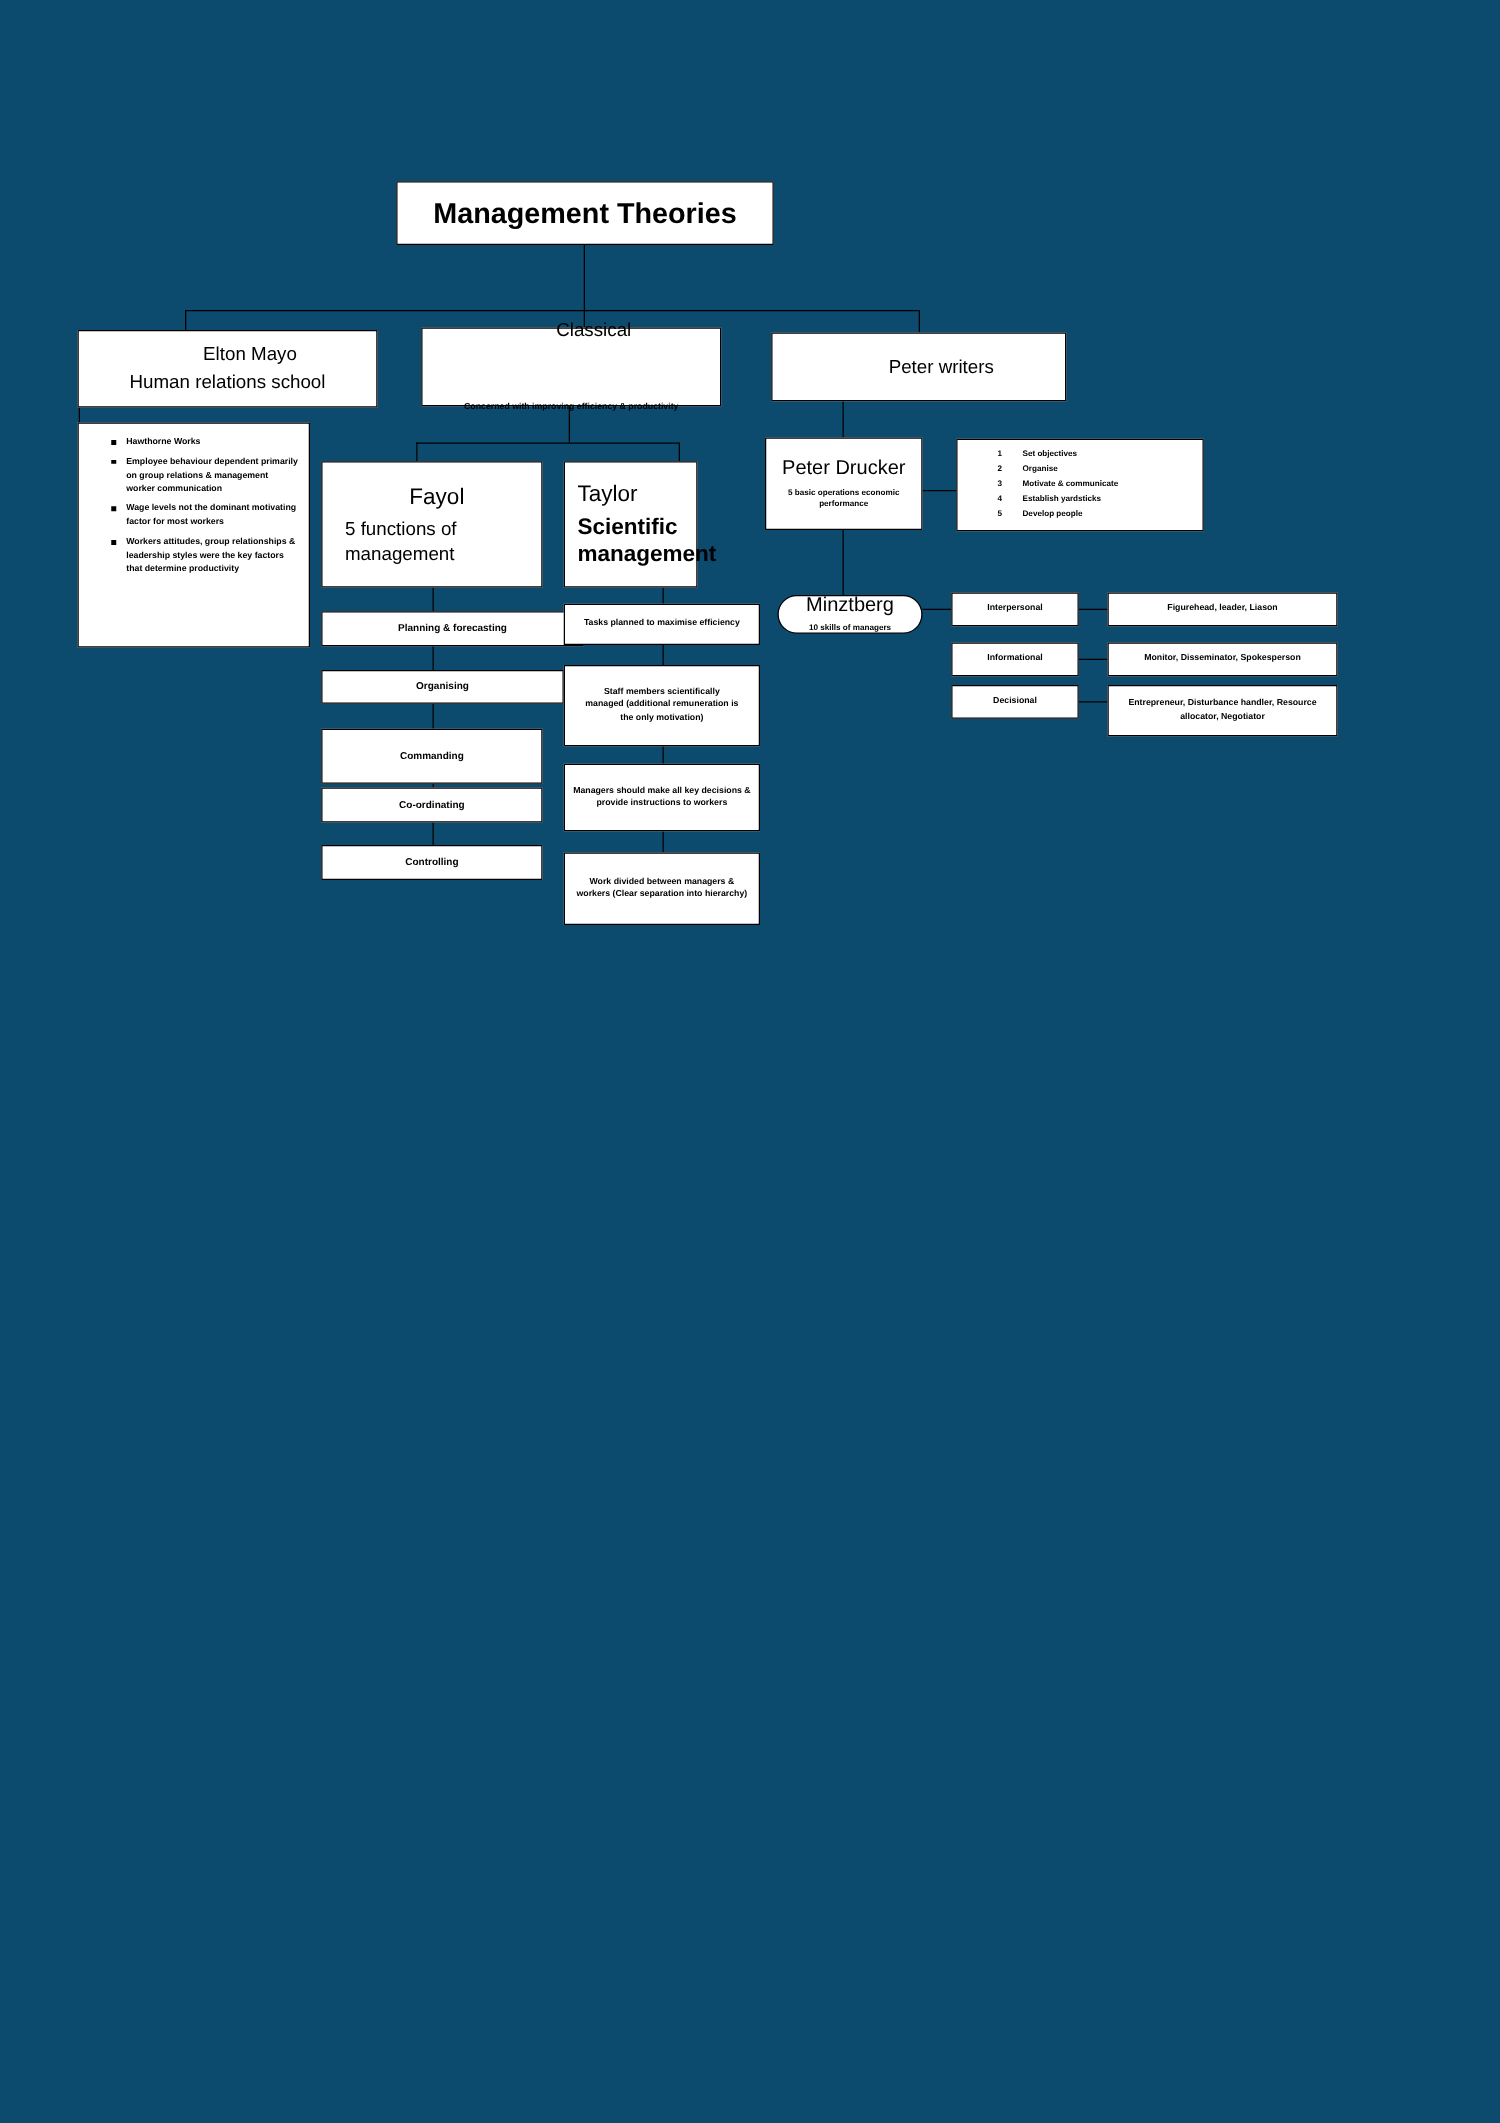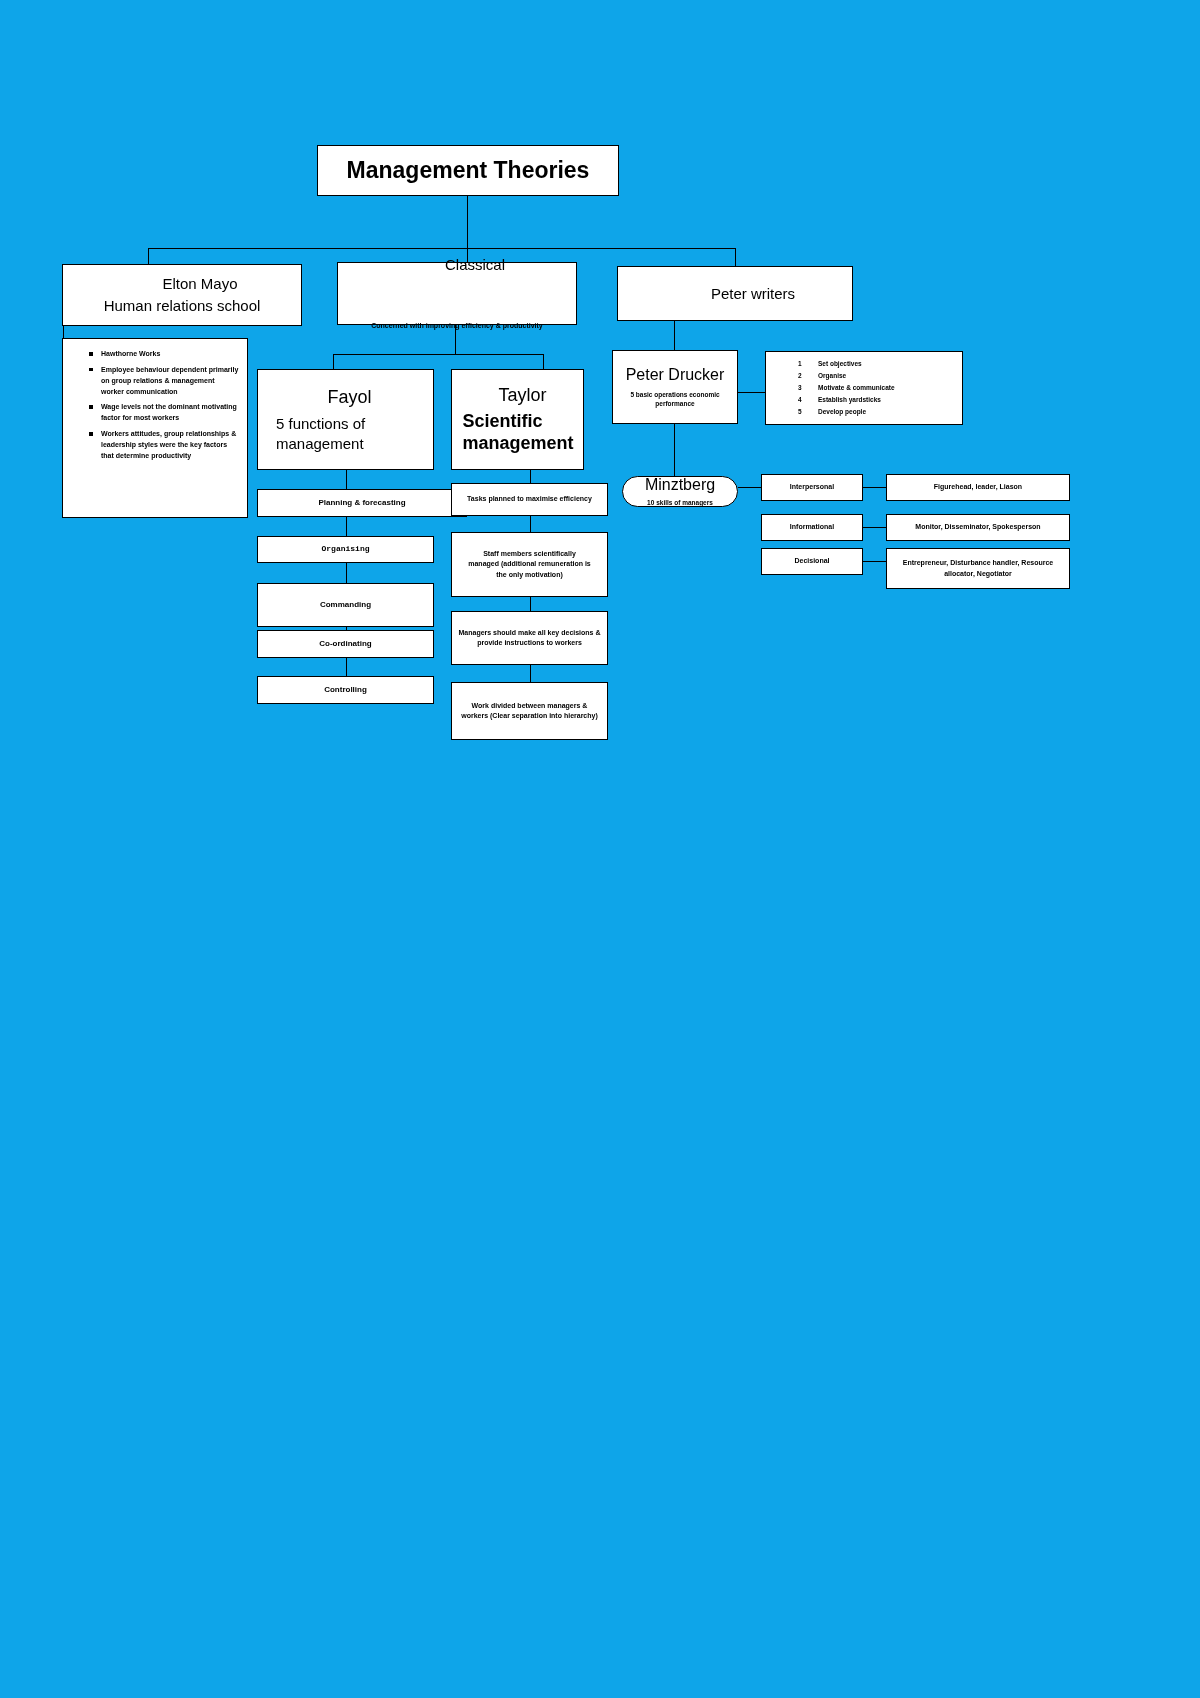--- a/index.html
+++ b/index.html
@@ -5,21 +5,21 @@
   html,body{margin:0;padding:0;background:#ffffff;}
   body{
     font-family:"Liberation Sans", sans-serif;
     color:#000000;
     -webkit-font-smoothing:none;
   }
   #page{
     position:relative;
     width:1200px;
     height:1698px;
-    background:#0ea5e9;
+    background:#0c4a6e;
     overflow:hidden;
   }
   .box{
     position:absolute;
     box-sizing:border-box;
     border:1px solid #000000;
     background:#ffffff;
     display:flex;
     flex-direction:column;
     align-items:center;
@@ -164,34 +164,34 @@
   </div>
 
   <div class="box" style="left:257px;top:369px;width:177px;height:101px;align-items:flex-start;padding-left:18px;">
     <span class="title-md" style="align-self:center;margin-left:-10px;">Fayol</span>
     <span class="title-sm" style="text-align:left;margin-top:6px;max-width:130px;">5 functions of management</span>
   </div>
 
   <div class="box pad" style="left:257px;top:489px;width:210px;height:28px;">
     <span class="flow-txt">Planning &amp; forecasting</span>
   </div>
-  <div class="box pad" style="left:257px;top:536px;width:177px;height:27px;font-family:Liberation Mono, monospace;">
+  <div class="box pad" style="left:257px;top:536px;width:194px;height:27px;">
     <span class="flow-txt">Organising</span>
   </div>
   <div class="box pad" style="left:257px;top:583px;width:177px;height:44px;">
     <span class="flow-txt">Commanding</span>
   </div>
   <div class="box pad" style="left:257px;top:630px;width:177px;height:28px;">
     <span class="flow-txt">Co-ordinating</span>
   </div>
   <div class="box pad" style="left:257px;top:676px;width:177px;height:28px;">
     <span class="flow-txt">Controlling</span>
   </div>
 
-  <div class="box" style="left:451px;top:369px;width:133px;height:101px;align-items:center;padding-left:10px;">
+  <div class="box" style="left:451px;top:369px;width:107px;height:101px;align-items:flex-start;padding-left:10px;">
     <span class="title-md">Taylor</span>
     <span class="title-md" style="font-weight:bold;text-align:left;margin-top:3px;max-width:120px;">Scientific management</span>
   </div>
 
   <div class="box pad" style="left:451px;top:483px;width:157px;height:33px;">
     <span class="flow-txt-sm" style="max-width:128px;">Tasks planned to maximise efficiency</span>
   </div>
   <div class="box pad" style="left:451px;top:532px;width:157px;height:65px;">
     <span class="flow-txt-sm" style="max-width:125px;">Staff members scientifically managed (additional remuneration is the only motivation)</span>
   </div>

